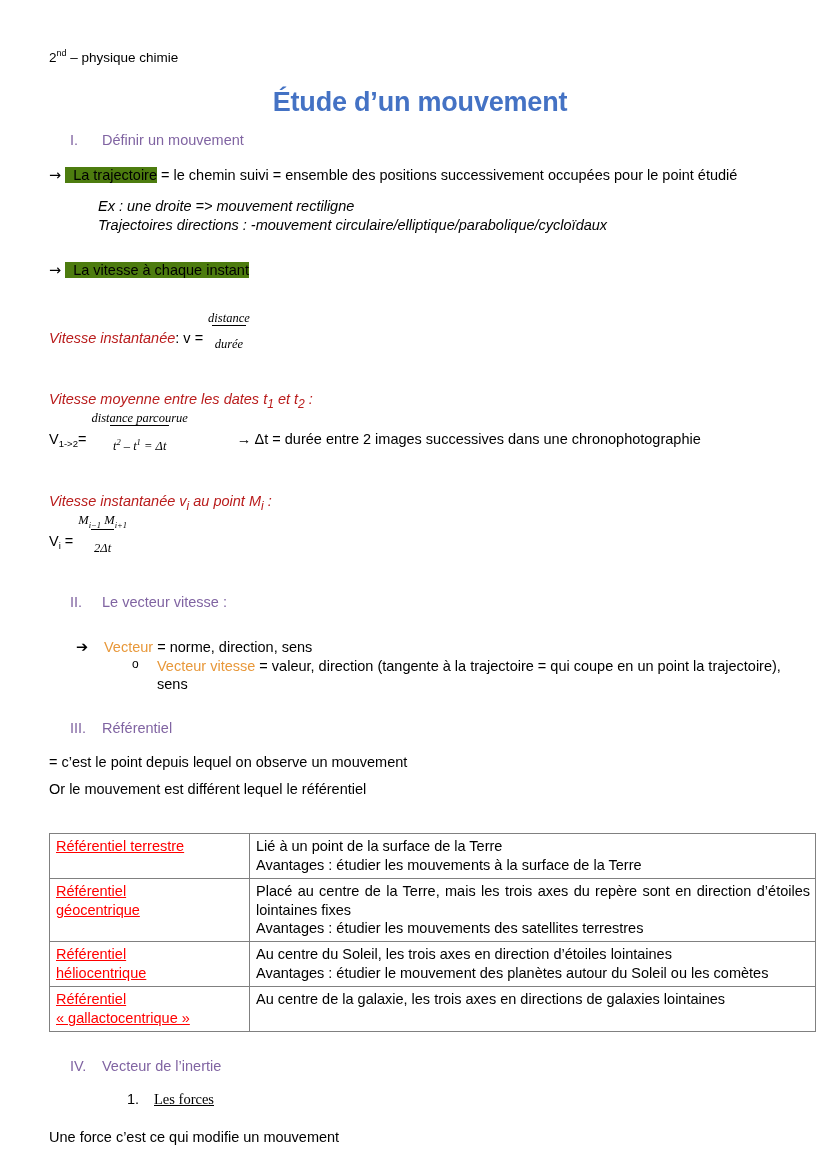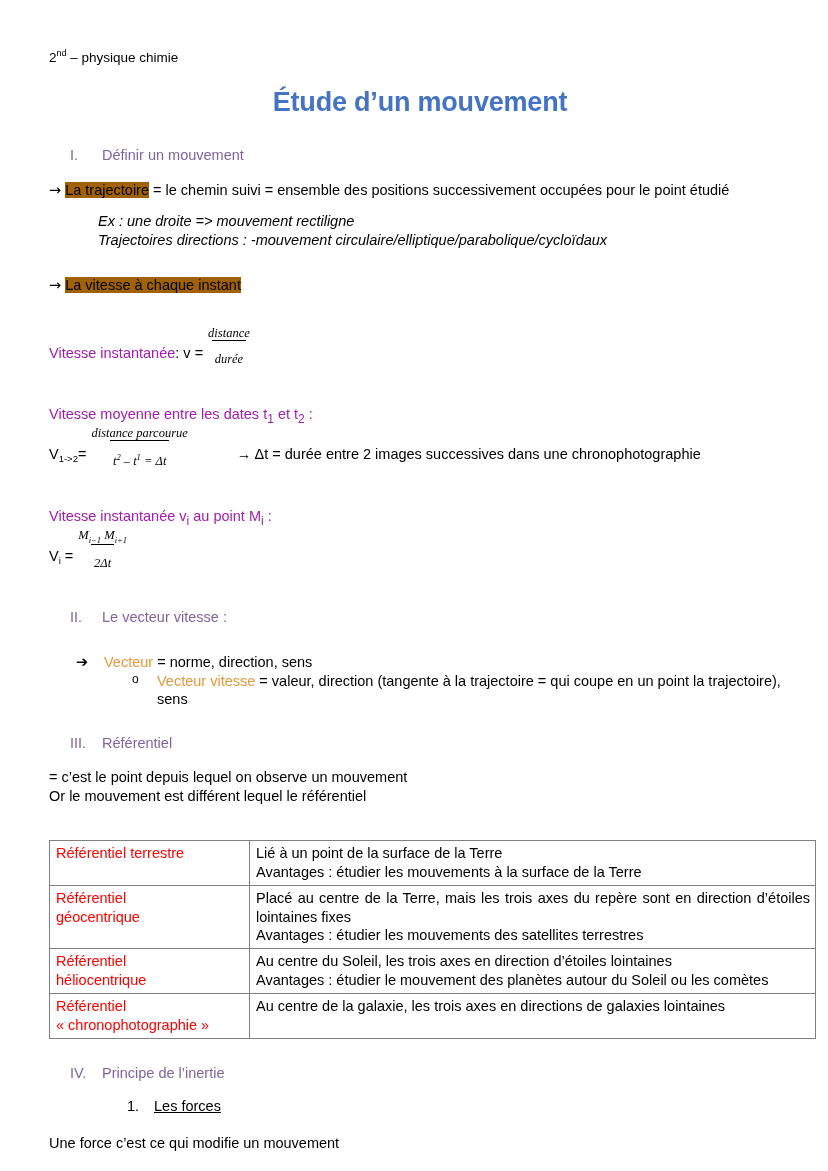--- a/index.html
+++ b/index.html
@@ -38,67 +38,67 @@
     margin: 0 0 22px 0;
   }
   .doc-meta sup { font-size: 9px; vertical-align: super; }
 
   .doc-title {
     text-align: center;
     color: #4472C4;
     font-size: 27px;
     font-weight: bold;
     line-height: 1.1;
-    margin: 0 0 30px 0;
+    margin: 0 0 15px 0;
     letter-spacing: -0.2px;
   }
 
   
   .h-section {
     color: #8064A2;
     font-size: 14.5px;
     line-height: 1.2;
     margin: 0 0 16px 0;
     display: flex;
   }
   .h-section .num { width: 53px; padding-left: 21px; box-sizing: border-box; }
   .h-sub {
     color: #000;
     font-size: 14.5px;
     margin: 0 0 20px 0;
     padding-left: 78px;
     display: flex;
   }
   .h-sub .num { width: 27px; }
-  .h-sub .lbl { text-decoration: underline; }
+  .h-sub .lbl { text-decoration: underline; font-family: Liberation Serif, serif; }
 
   
   p.body {
     font-size: 14.5px;
     line-height: 1.28;
     margin: 0 0 13px 0;
   }
-  p.tight { margin-bottom: 0; }
+  p.tight { margin-bottom: 8px; }
   .justify { text-align: justify; }
   .indent-ex {
     padding-left: 49px;
     font-style: italic;
     font-size: 14.5px;
     line-height: 1.3;
     margin: 0;
   }
 
-  .hl { background: #a16207; }
+  .hl { background: #4d7c0f; padding-left: 8px; }
   .arrow { font-family: "DejaVu Sans", sans-serif; }
   .arrow-b { font-family: "DejaVu Sans", sans-serif; font-weight: bold; }
 
   
-  .gold { color: #a21caf; }
+  .gold { color: #b91c1c; font-style: italic; }
   .orange { color: #E8983A; margin-top: 44px; }
-  .red { color: #FF0000; }
+  .red { color: #FF0000; text-decoration: underline; }
 
   
   .formula-head {
     font-size: 14.5px;
     line-height: 1.25;
     margin: 0;
   }
   .frac-line {
     display: flex;
     align-items: center;
@@ -291,34 +291,34 @@
             <span class="cell-line">héliocentrique</span>
           </td>
           <td class="col-desc">
             <span class="cell-line">Au centre du Soleil, les trois axes en direction d’étoiles lointaines</span>
             <span class="cell-line">Avantages : étudier le mouvement des planètes autour du Soleil ou les comètes</span>
           </td>
         </tr>
         <tr>
           <td class="col-label red">
             <span class="cell-line">Référentiel</span>
-            <span class="cell-line">« chronophotographie »</span>
+            <span class="cell-line">« gallactocentrique »</span>
           </td>
           <td class="col-desc">
             <span class="cell-line">Au centre de la galaxie, les trois axes en directions de galaxies lointaines</span>
           </td>
         </tr>
       </tbody>
     </table>
 
     <div class="blk-gap-lg"></div>
 
     <div class="h-section">
       <span class="num">IV.</span>
-      <span>Principe de l’inertie</span>
+      <span>Vecteur de l’inertie</span>
     </div>
 
     <div class="h-sub">
       <span class="num">1.</span>
       <span class="lbl">Les forces</span>
     </div>
 
     <p class="body">Une force c’est ce qui modifie un mouvement</p>
 
   </div>

